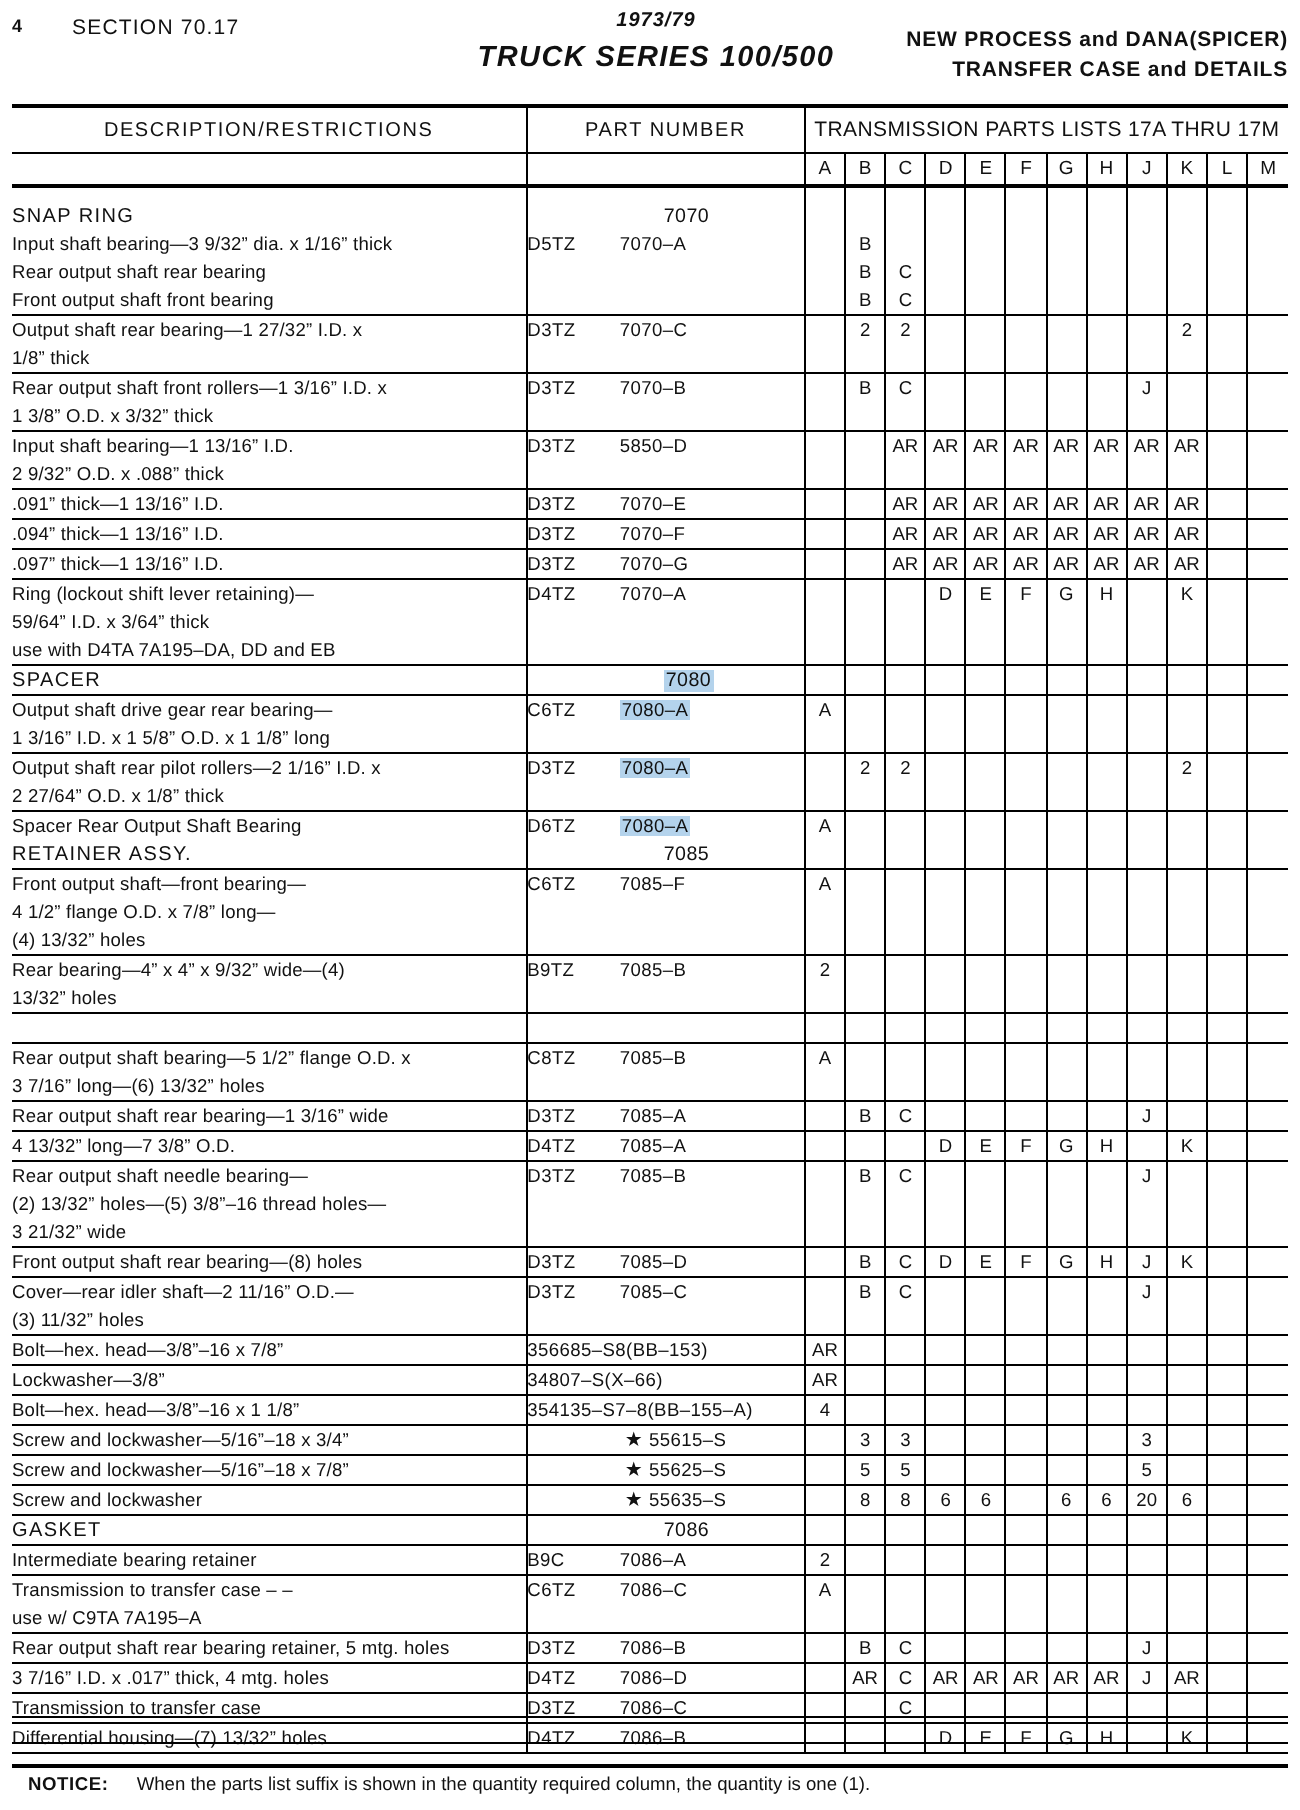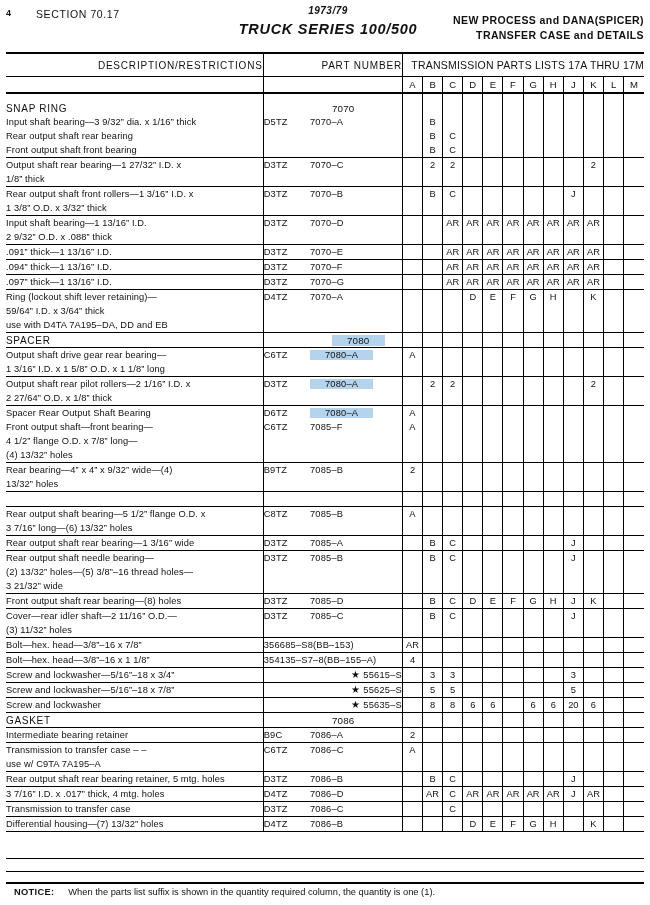--- a/index.html
+++ b/index.html
@@ -97,21 +97,21 @@
   col.c-desc  { width: 253px; }
   col.c-pnpre { width: 46px; }
   col.c-pnum  { width: 91px; }
   col.c-code  { width: 19.8px; }
 
   
   .hdr-top td {
     border-top: 2.5px solid #000;
     border-bottom: 1px solid #000;
     height: 22px;
-    text-align: right;
+    text-align: center;
     font-size: 10px;
     font-weight: bold;
     letter-spacing: 1px;
   }
   .hdr-top td.desc-h {
     border-right: 1.5px solid #000;
     letter-spacing: 0.8px;
   }
   .hdr-top td.pn-h {
     border-right: 1.5px solid #000;
@@ -197,29 +197,29 @@
   
   td.pn-wide {
     border-right: 1.5px solid #000;
     text-align: left;
     white-space: nowrap;
     font-size: 9.6px;
     letter-spacing: 0.2px;
     padding-right: 12px;
   }
   td.pn-wide.star-cell {
-    text-align: right;
+    text-align: center;
     padding-left: 10px;
   }
   .star { font-size: 10px; margin-right: 3px; }
 
   
   .hl {
     background: #b4d3ec;
-    padding: 0 15px;
+    padding: 0 1px;
   }
 
   
   .bottom-rules {
     position: absolute;
     left: 6px;
     top: 858px;
     width: 638px;
   }
   .br {
@@ -448,21 +448,21 @@
           <td class="code"></td>
           <td class="code"></td>
           <td class="code"></td>
           <td class="code"></td>
           <td class="code"></td>
           <td class="code"></td>
         </tr>
         <tr class="row">
           <td class="desc">Input shaft bearing—1 13/16” I.D.</td>
           <td class="pn-pre">D3TZ</td>
-          <td class="pn-num"><span>7070–D</span></td>
+          <td class="pn-num"><span>5850–D</span></td>
           <td class="code"></td>
           <td class="code"></td>
           <td class="code">AR</td>
           <td class="code">AR</td>
           <td class="code">AR</td>
           <td class="code">AR</td>
           <td class="code">AR</td>
           <td class="code">AR</td>
           <td class="code">AR</td>
           <td class="code">AR</td>
@@ -683,20 +683,37 @@
           <td class="code"></td>
           <td class="code"></td>
           <td class="code"></td>
           <td class="code"></td>
           <td class="code"></td>
           <td class="code"></td>
           <td class="code"></td>
           <td class="code"></td>
           <td class="code"></td>
         </tr>
+        <tr class="row group rule-under">
+          <td class="desc">RETAINER ASSY.</td>
+          <td class="pn-pre"></td>
+          <td class="pn-num"><span>7085</span></td>
+          <td class="code"></td>
+          <td class="code"></td>
+          <td class="code"></td>
+          <td class="code"></td>
+          <td class="code"></td>
+          <td class="code"></td>
+          <td class="code"></td>
+          <td class="code"></td>
+          <td class="code"></td>
+          <td class="code"></td>
+          <td class="code"></td>
+          <td class="code"></td>
+        </tr>
         <tr class="row">
           <td class="desc">Front output shaft—front bearing—</td>
           <td class="pn-pre">C6TZ</td>
           <td class="pn-num"><span>7085–F</span></td>
           <td class="code">A</td>
           <td class="code"></td>
           <td class="code"></td>
           <td class="code"></td>
           <td class="code"></td>
           <td class="code"></td>
@@ -833,20 +850,37 @@
           <td class="code"></td>
           <td class="code">B</td>
           <td class="code">C</td>
           <td class="code"></td>
           <td class="code"></td>
           <td class="code"></td>
           <td class="code"></td>
           <td class="code"></td>
           <td class="code">J</td>
           <td class="code"></td>
+          <td class="code"></td>
+          <td class="code"></td>
+        </tr>
+        <tr class="row rule-under">
+          <td class="desc">4 13/32” long—7 3/8” O.D.</td>
+          <td class="pn-pre">D4TZ</td>
+          <td class="pn-num"><span>7085–A</span></td>
+          <td class="code"></td>
+          <td class="code"></td>
+          <td class="code"></td>
+          <td class="code">D</td>
+          <td class="code">E</td>
+          <td class="code">F</td>
+          <td class="code">G</td>
+          <td class="code">H</td>
+          <td class="code"></td>
+          <td class="code">K</td>
           <td class="code"></td>
           <td class="code"></td>
         </tr>
         <tr class="row">
           <td class="desc">Rear output shaft needle bearing—</td>
           <td class="pn-pre">D3TZ</td>
           <td class="pn-num"><span>7085–B</span></td>
           <td class="code"></td>
           <td class="code">B</td>
           <td class="code">C</td>
@@ -955,20 +989,36 @@
           <td class="code"></td>
           <td class="code"></td>
           <td class="code"></td>
           <td class="code"></td>
           <td class="code"></td>
           <td class="code"></td>
           <td class="code"></td>
           <td class="code"></td>
         </tr>
         <tr class="row rule-under">
+          <td class="desc">Lockwasher—3/8”</td>
+          <td class="pn-wide" colspan="2"><span>34807–S(X–66)</span></td>
+          <td class="code">AR</td>
+          <td class="code"></td>
+          <td class="code"></td>
+          <td class="code"></td>
+          <td class="code"></td>
+          <td class="code"></td>
+          <td class="code"></td>
+          <td class="code"></td>
+          <td class="code"></td>
+          <td class="code"></td>
+          <td class="code"></td>
+          <td class="code"></td>
+        </tr>
+        <tr class="row rule-under">
           <td class="desc">Bolt—hex. head—3/8”–16 x 1 1/8”</td>
           <td class="pn-wide" colspan="2"><span>354135–S7–8(BB–155–A)</span></td>
           <td class="code">4</td>
           <td class="code"></td>
           <td class="code"></td>
           <td class="code"></td>
           <td class="code"></td>
           <td class="code"></td>
           <td class="code"></td>
           <td class="code"></td>

